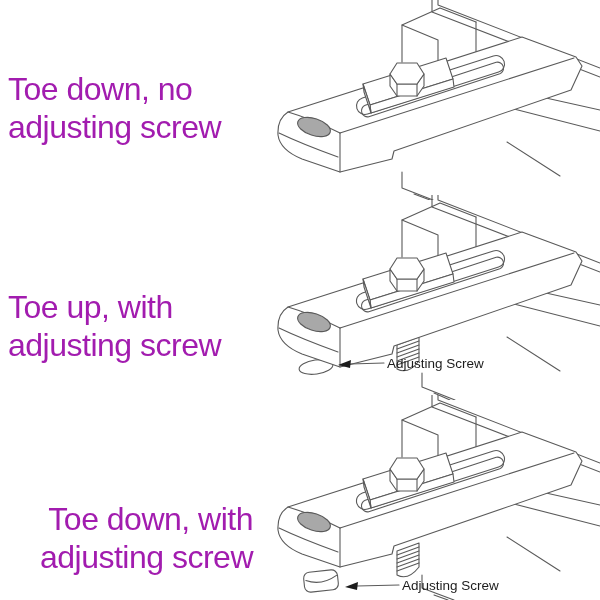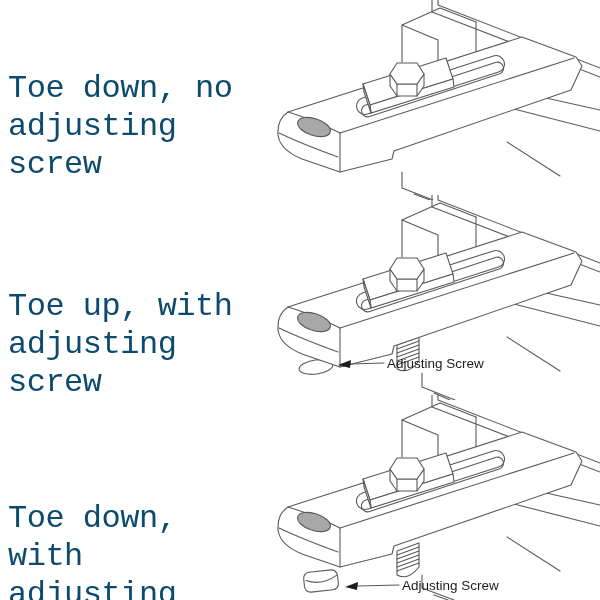--- a/index.html
+++ b/index.html
@@ -1,22 +1,22 @@
 <!DOCTYPE html>
 <html><head>
 <meta charset="utf-8">
 <style>
   html,body{margin:0;padding:0;background:#fff;}
   .page{position:relative;width:600px;height:600px;background:#ffffff;overflow:hidden;
         font-family:"Liberation Sans", sans-serif;}
-  .caption{position:absolute;left:8px;width:245px;color:#0c4a6e;
-           font-size:32px;line-height:38px;white-space:pre-line;letter-spacing:-0.5px;font-family:Liberation Mono, monospace;}
+  .caption{position:absolute;left:8px;width:245px;color:#a21caf;
+           font-size:32px;line-height:38px;white-space:pre-line;letter-spacing:-0.5px;}
   .cap-1{top:70px;}
   .cap-2{top:288px;}
-  .cap-3{top:500px;}
+  .cap-3{top:500px;text-align:right;}
   .art{position:absolute;left:250px;}
   .art-1{top:0px;}
   .art-2{top:195px;}
   .art-3{top:395px;}
   svg{display:block;}
   .ln{fill:none;stroke:#5a5a5a;stroke-width:1.1;stroke-linejoin:round;stroke-linecap:round;}
   .solid{fill:#ffffff;stroke:#5a5a5a;stroke-width:1.1;stroke-linejoin:round;}
   .callout-text{font-family:"Liberation Sans", sans-serif;font-size:13.5px;fill:#1c1c1c;}
   .arrowhead{fill:#1c1c1c;stroke:none;}
 </style>

